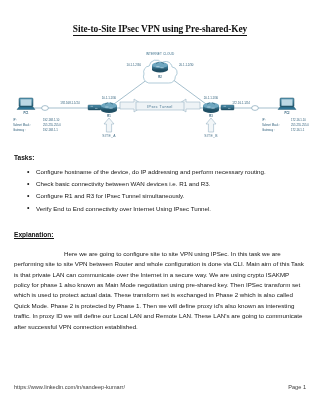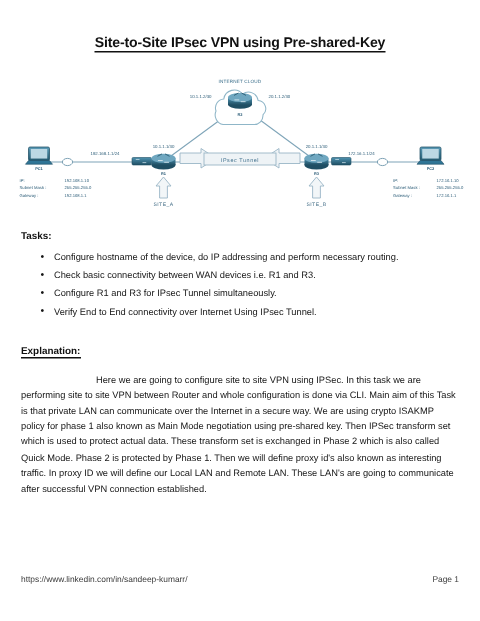--- a/index.html
+++ b/index.html
@@ -4,21 +4,21 @@
 <style>
   html,body{margin:0;padding:0;}
   body{
     width:320px;height:414px;overflow:hidden;background:#ffffff;
     font-family:"Liberation Sans",sans-serif;color:#181818;
     -webkit-font-smoothing:antialiased;
   }
   .page{position:relative;width:320px;height:414px;box-sizing:border-box;}
 
   
-  .title-wrap{text-align:center;padding-top:18px;}
+  .title-wrap{text-align:center;padding-top:18px;font-family:Liberation Serif, serif;}
   .title{
     display:inline-block;font-size:9.4px;font-weight:bold;letter-spacing:-0.1px;
     border-bottom:1px solid #111;padding-bottom:1px;color:#111;
   }
 
   
   .diagram{position:relative;width:300px;height:92px;margin:10px auto 0 auto;}
   .diagram svg{display:block;}
 
   

